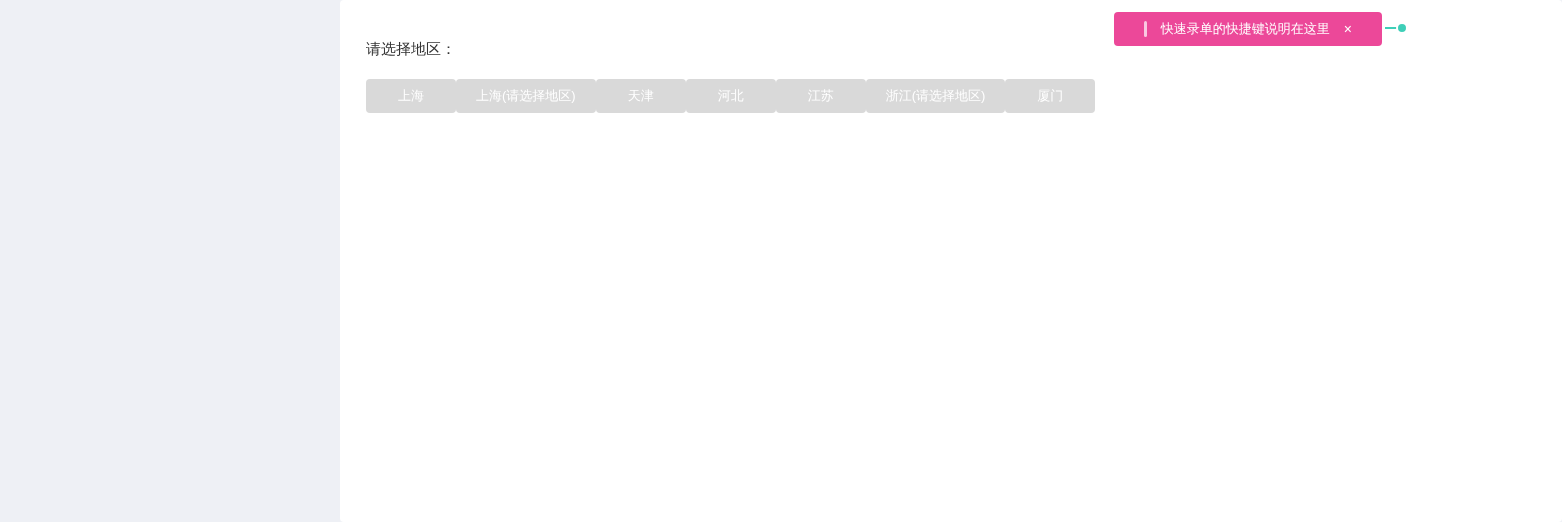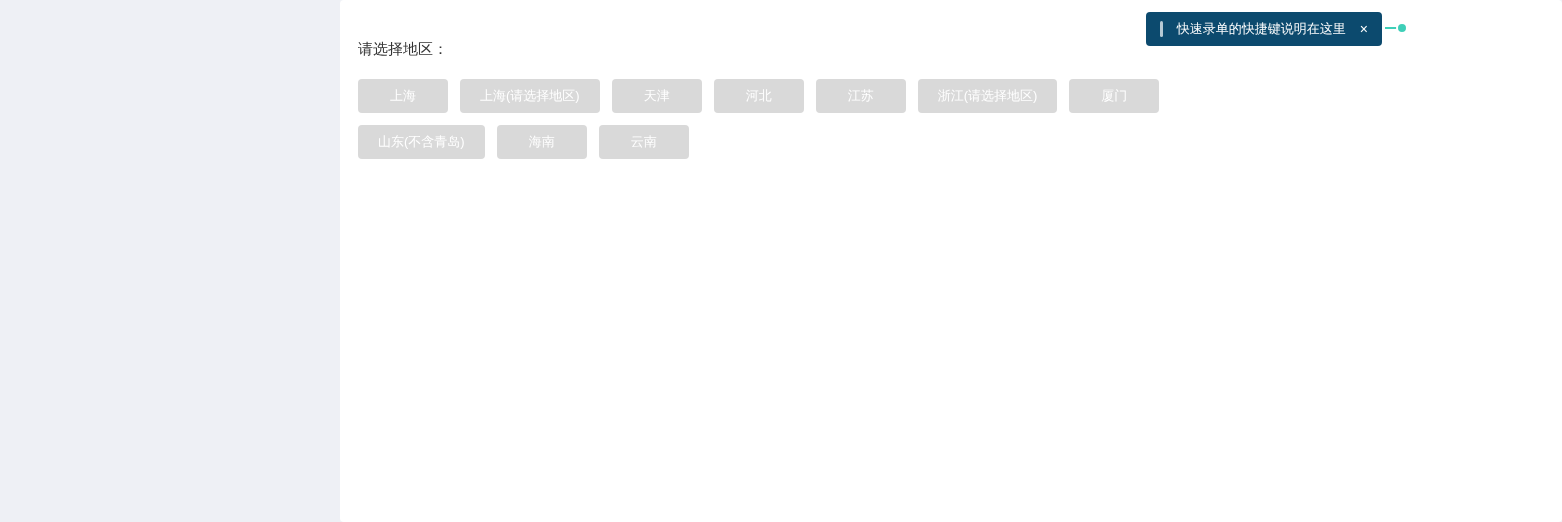--- a/index.html
+++ b/index.html
@@ -30,34 +30,33 @@
       position: absolute;
       left: 340px;
       top: 0;
       width: 1222px;
       height: 522px;
       background: #ffffff;
       border-radius: 4px;
     }
 
     .region-select-area {
-      padding: 40px 18px;
+      padding: 40px 26px;
     }
 
     .region-label {
       font-size: 15px;
       color: #333;
       margin-bottom: 20px;
       font-weight: normal;
     }
 
     .region-buttons-row {
       display: flex;
       flex-wrap: nowrap;
-      gap: 12px;
       margin-bottom: 12px;
       align-items: center;
     }
 
     .region-btn {
       background: #d9d9d9;
       color: #fff;
       border: none;
       border-radius: 4px;
       padding: 8px 20px;
@@ -66,24 +65,24 @@
       min-width: 90px;
       text-align: center;
       white-space: nowrap;
     }
 
     
     .tooltip-banner {
       position: absolute;
       top: 12px;
       right: 180px;
-      background: #0c4a6e;
+      background: #ec4899;
       color: #fff;
       font-size: 13px;
-      padding: 8px 14px;
+      padding: 8px 30px;
       border-radius: 4px;
       display: flex;
       align-items: center;
       gap: 10px;
       white-space: nowrap;
     }
 
     .tooltip-banner .bar {
       width: 3px;
       height: 16px;
@@ -141,20 +140,15 @@
     <div class="region-buttons-row">
     <button class="region-btn">上海</button>
         <button class="region-btn">上海(请选择地区)</button>
         <button class="region-btn">天津</button>
         <button class="region-btn">河北</button>
         <button class="region-btn">江苏</button>
         <button class="region-btn">浙江(请选择地区)</button>
         <button class="region-btn">厦门</button>
       </div>
 
-    <div class="region-buttons-row">
-    <button class="region-btn">山东(不含青岛)</button>
-        <button class="region-btn">海南</button>
-        <button class="region-btn">云南</button>
-      </div>
   </div>
 
 </div>
 
 </body></html>

